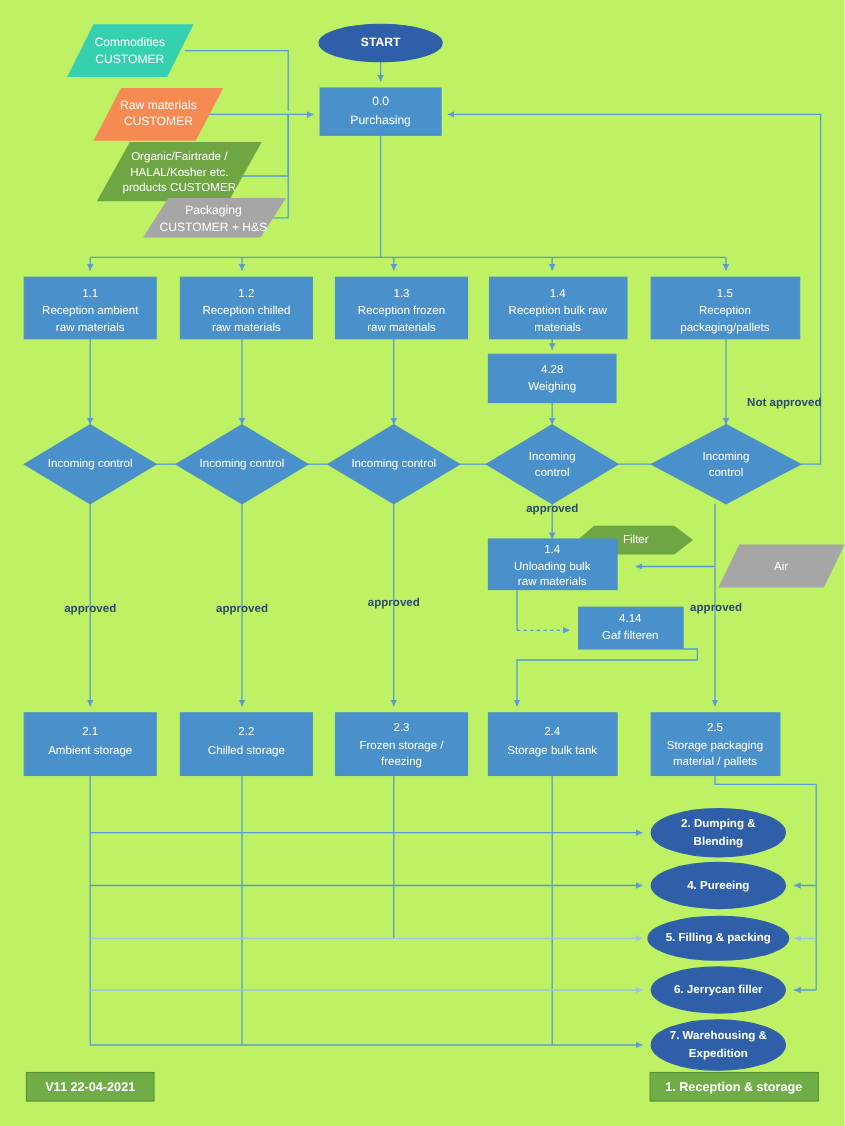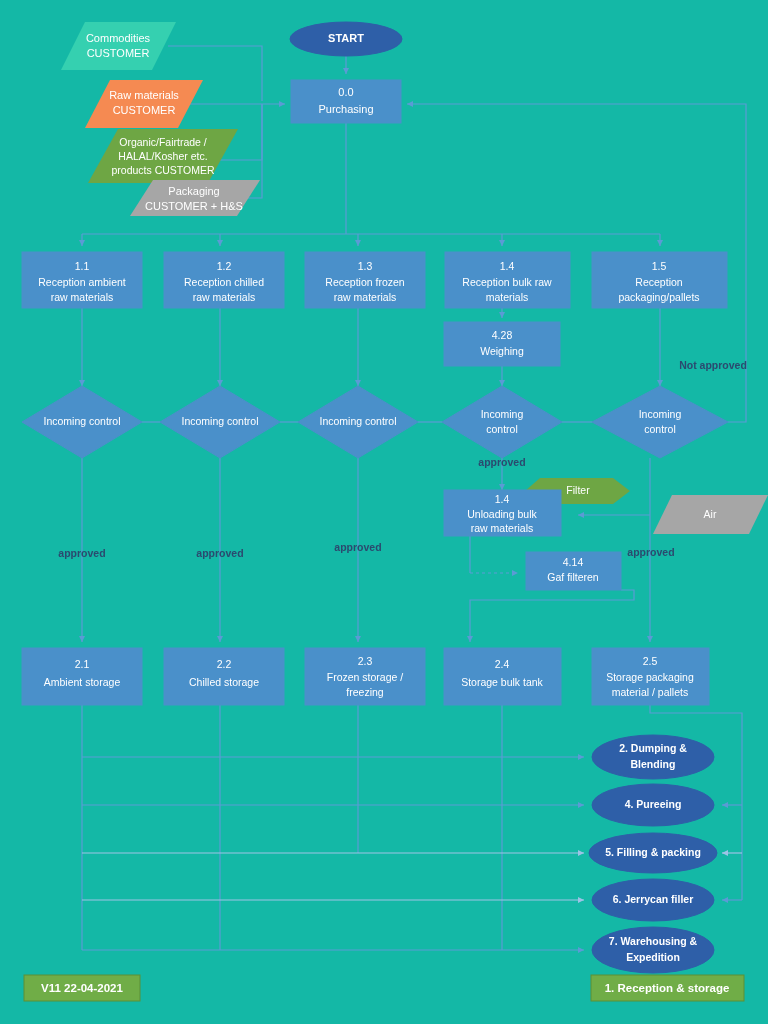--- a/index.html
+++ b/index.html
@@ -1,17 +1,17 @@
 <!DOCTYPE html>
 <html><head>
 <meta charset="utf-8">
 <style>
   html,body{margin:0;padding:0;background:#ffffff;}
   body{font-family:"Liberation Sans",sans-serif;}
-  #page{position:relative;width:768px;height:1024px;background:#14b8a6;overflow:hidden;}
+  #page{position:relative;width:768px;height:1024px;background:#bef264;overflow:hidden;}
   svg{display:block;}
   .nodeText{fill:#ffffff;font-family:"Liberation Sans",sans-serif;font-size:11px;text-anchor:middle;dominant-baseline:middle;}
   .nodeTextSm{fill:#ffffff;font-family:"Liberation Sans",sans-serif;font-size:10.5px;text-anchor:middle;dominant-baseline:middle;}
   .edgeLabel{fill:#2b4a6f;font-family:"Liberation Sans",sans-serif;font-size:10.5px;font-weight:bold;text-anchor:middle;dominant-baseline:middle;}
   .legendText{fill:#ffffff;font-family:"Liberation Sans",sans-serif;font-size:11.5px;font-weight:bold;text-anchor:middle;dominant-baseline:middle;}
   .proc{fill:#4a90ca;stroke:#4a90ca;stroke-width:1;}
   .dec{fill:#4a90ca;stroke:#4a90ca;stroke-width:1;}
   .ell{fill:#2e5fa8;stroke:#2e5fa8;}
   .ellStart{fill:#2e5fa8;stroke:#2e5fa8;}
   .ln{stroke:#5b9bd5;stroke-width:1.2;fill:none;}

